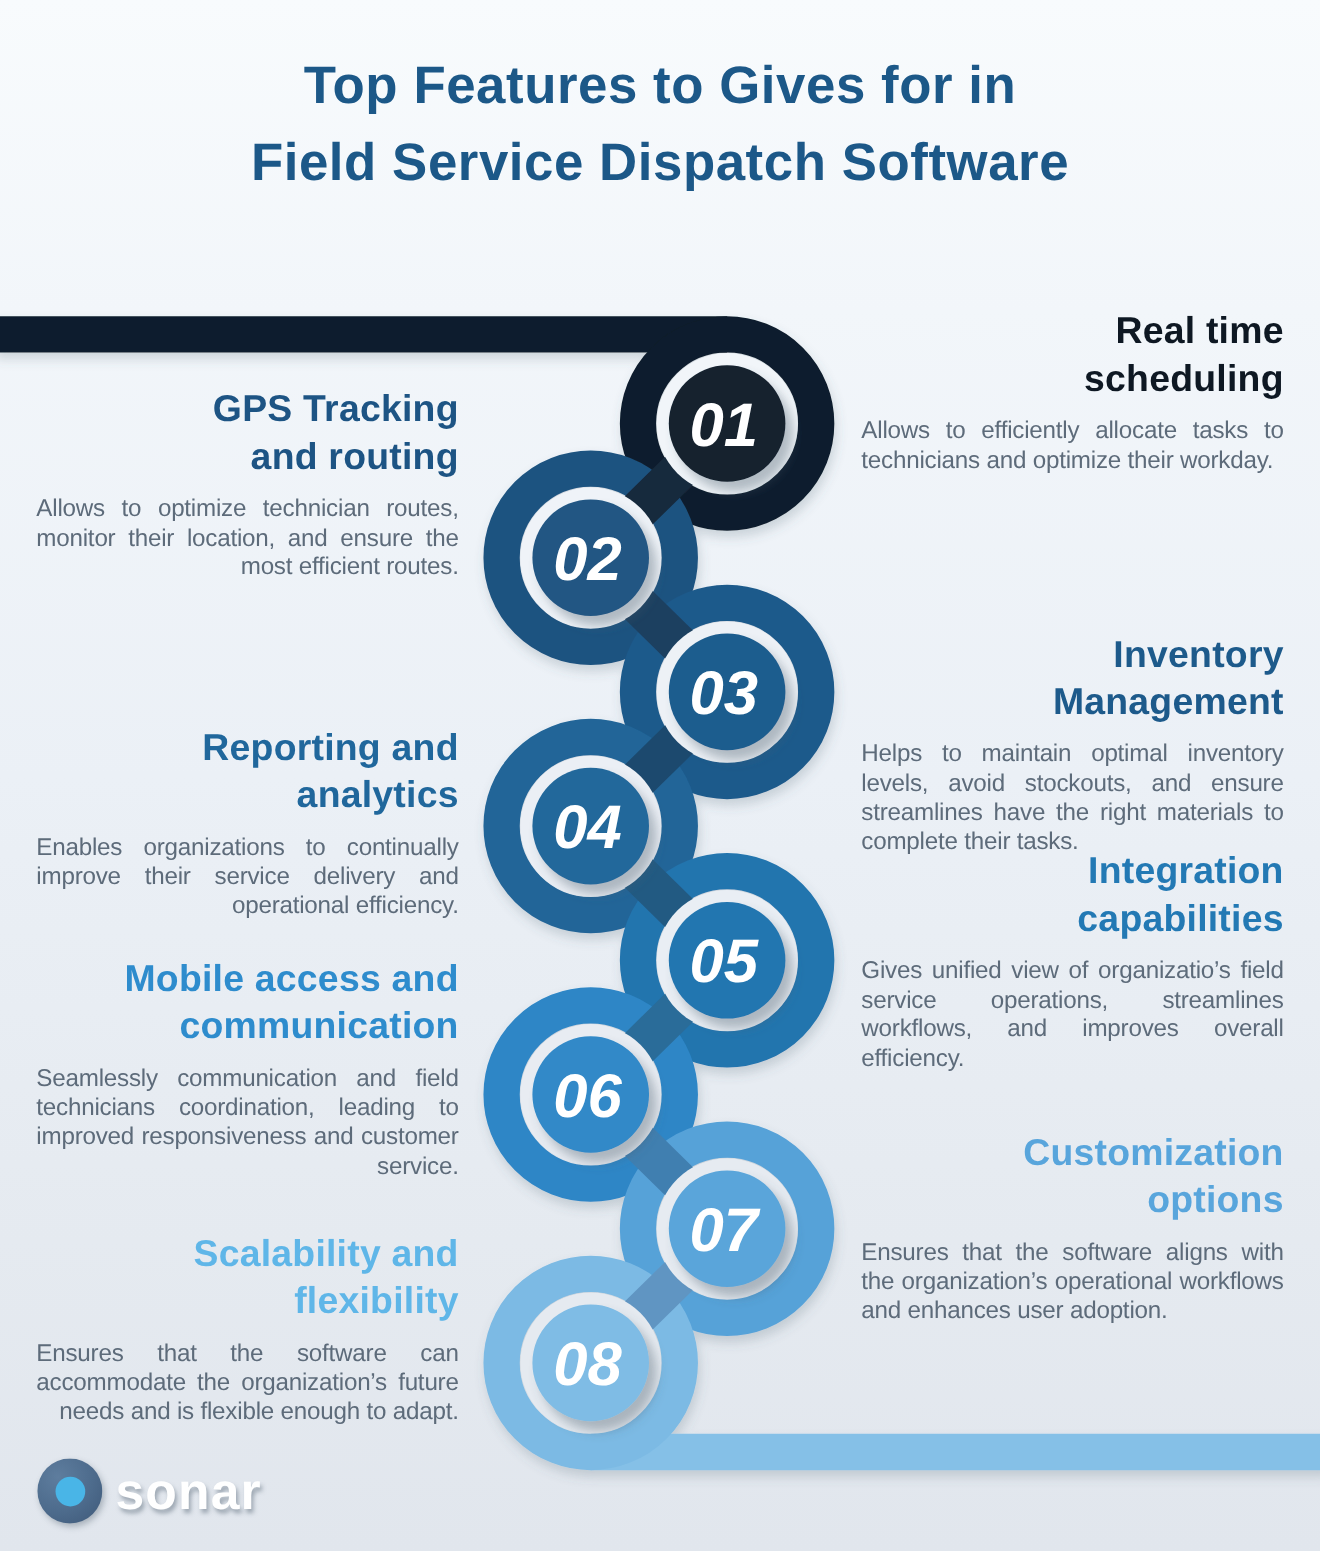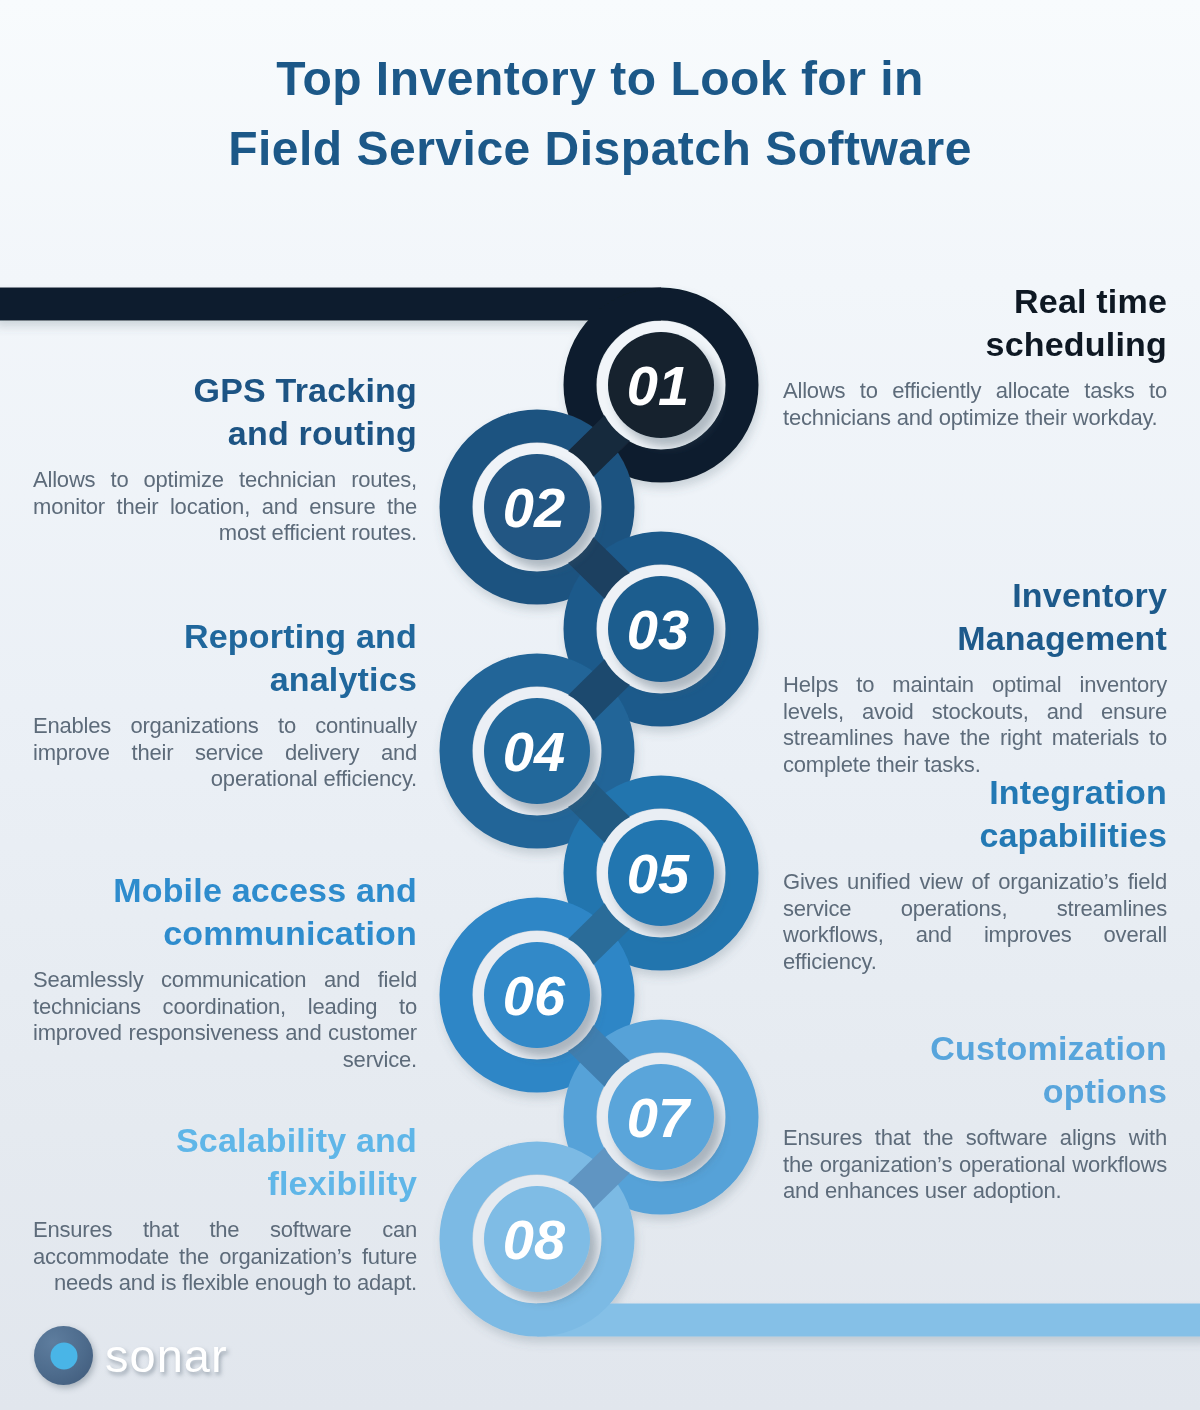--- a/index.html
+++ b/index.html
@@ -20,43 +20,43 @@
   .item-heading{
     font-size:34px;line-height:43px;font-weight:bold;
     white-space:pre-line;margin:0 0 12px 0;letter-spacing:.2px;text-align:right;
   }
   .item-body{
     font-size:22px;line-height:26.5px;color:#5d6b7a;letter-spacing:-.2px;
     text-align:justify;margin:0;
   }
   .item-text.left  .item-body{text-align-last:right;}
   .item-text.right .item-body{text-align-last:left;}
-  .pos-1{top:280px;} .pos-2{top:369px;} .pos-3{top:526px;margin-top:48px;} .pos-4{top:615px;}
+  .pos-1{top:280px;} .pos-2{top:351px;} .pos-3{top:526px;margin-top:48px;} .pos-4{top:615px;}
   .pos-5{top:771px;} .pos-6{top:869px;} .pos-7{top:1027px;} .pos-8{top:1119px;}
   .logo{position:absolute;left:34px;top:1326px;display:flex;align-items:center;z-index:6;}
   .logo-mark{
     position:relative;width:59px;height:59px;border-radius:50%;
     background:radial-gradient(circle at 32% 28%, #5e7d9e 0%, #4d6b8c 55%, #3e5878 100%);
     box-shadow:2px 3px 6px rgba(95,110,125,.45);
   }
   .logo-dot{
     position:absolute;left:50%;top:50%;width:27px;height:27px;border-radius:50%;
     transform:translate(-50%,-50%);background:#49b5e7;
   }
   .logo-text{
-    margin-left:12px;font-size:47px;font-weight:normal;color:#ffffff;
+    margin-left:12px;font-size:47px;font-weight:bold;color:#ffffff;
     letter-spacing:1px;text-shadow:2px 3px 4px rgba(100,115,130,.55);
   }
 </style>
 </head>
 <body>
 
 <div class="canvas">
 
-  <h1 class="title">Top Inventory to Look for in
+  <h1 class="title">Top Features to Gives for in
 Field Service Dispatch Software</h1>
 
   <svg class="snake-svg" width="1200" height="1410" viewBox="0 0 1200 1410">
     <defs>
       <filter id="ringShadow" x="-10%" y="-10%" width="120%" height="120%">
         <feDropShadow dx="2" dy="6" stdDeviation="5" flood-color="#506070" flood-opacity="0.22"></feDropShadow>
       </filter>
       <filter id="circShadow" x="-60%" y="-60%" width="240%" height="240%">
         <feDropShadow dx="7" dy="9" stdDeviation="5" flood-color="#4a5a6b" flood-opacity="0.38"></feDropShadow>
       </filter>
@@ -127,21 +127,21 @@
     <p class="item-body">Allows to optimize technician routes, monitor their location, and ensure the most efficient routes.</p>
   </div>
 
   <div class="item-text right pos-3">
     <h2 class="item-heading" style="color: rgb(29, 90, 139);">Inventory
 Management</h2>
     <p class="item-body">Helps to maintain optimal inventory levels, avoid stockouts, and ensure streamlines have the right materials to complete their tasks.</p>
   </div>
 
   <div class="item-text left pos-4">
-    <h2 class="item-heading" style="color: rgb(32, 103, 156);">Reporting and
+    <h2 class="item-heading" style="color: rgb(32, 103, 156); margin-top: 44px;">Reporting and
 analytics</h2>
     <p class="item-body">Enables organizations to continually improve their service delivery and operational efficiency.</p>
   </div>
 
   <div class="item-text left pos-6">
     <h2 class="item-heading" style="color: rgb(46, 140, 205);">Mobile access and
 communication</h2>
     <p class="item-body">Seamlessly communication and field technicians coordination, leading to improved responsiveness and customer service.</p>
   </div>
 

